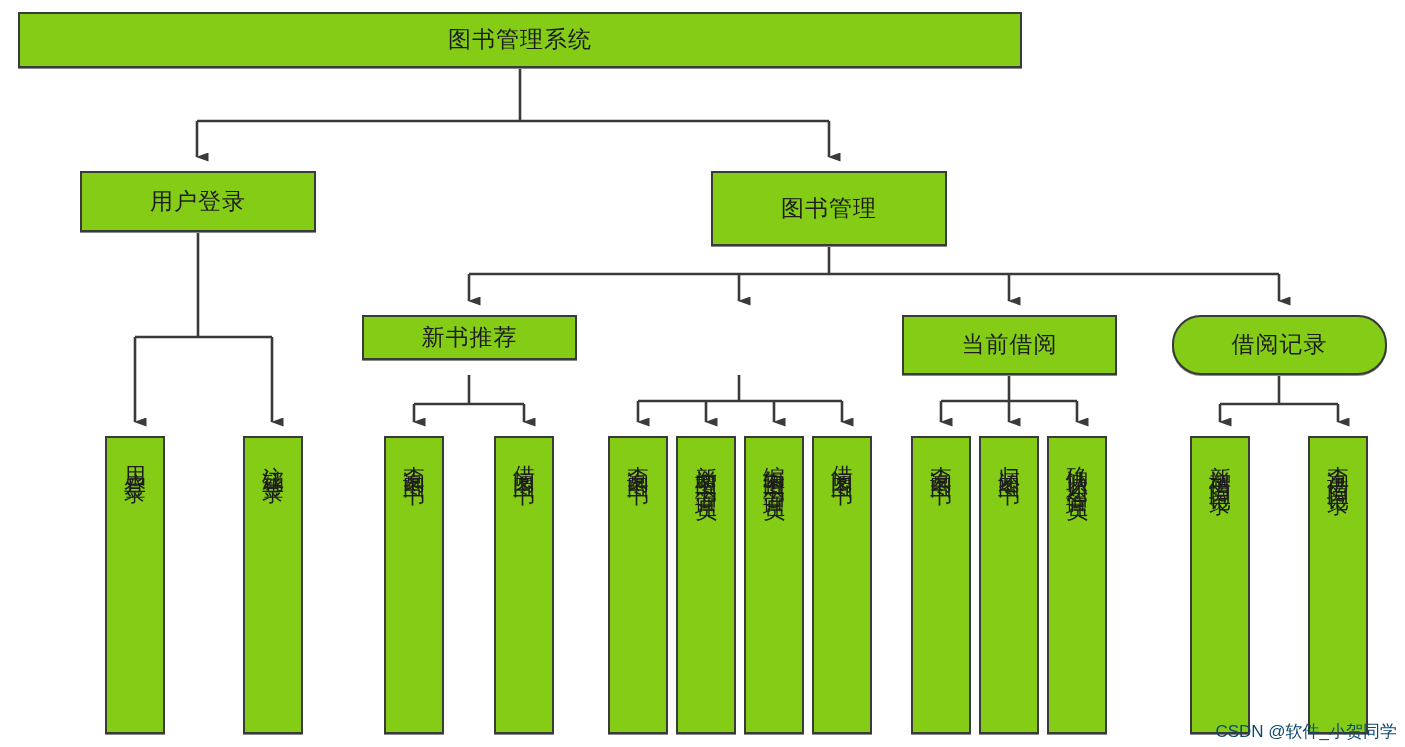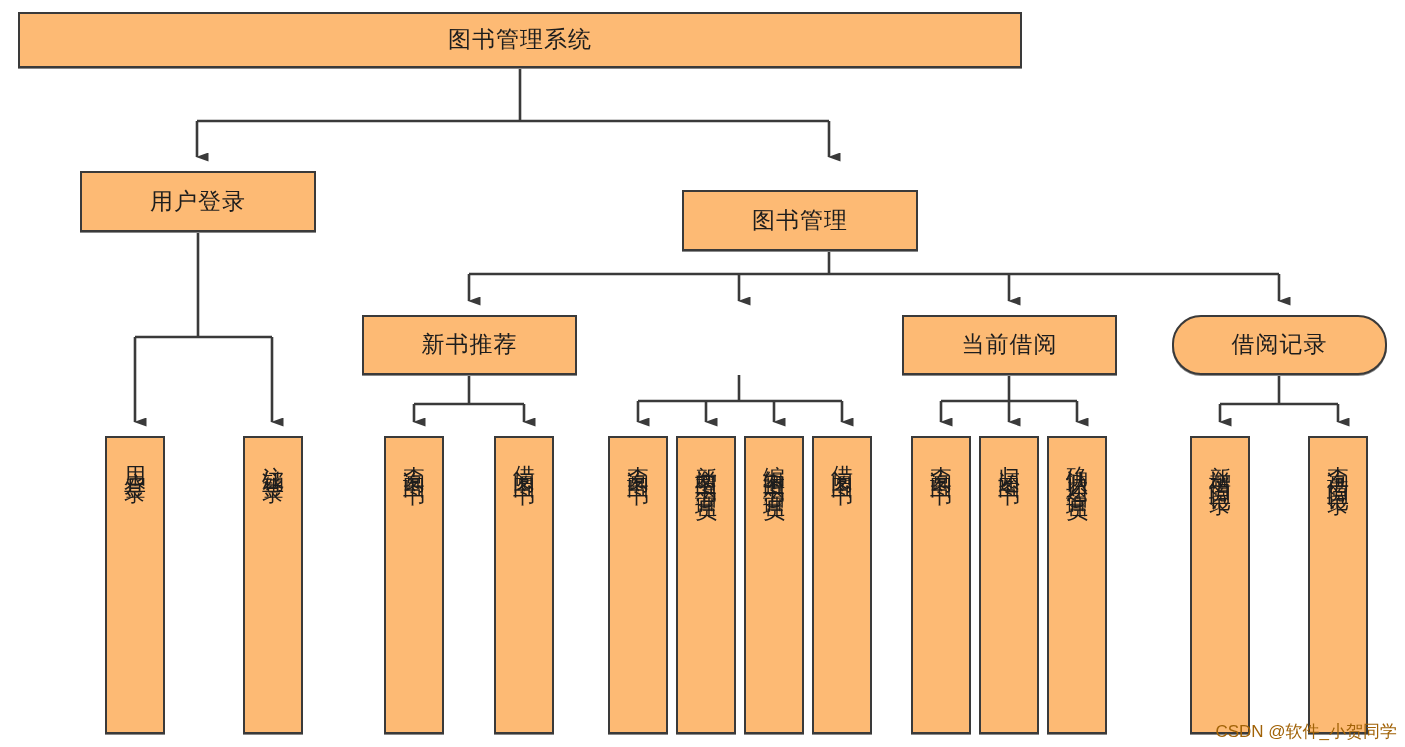--- a/index.html
+++ b/index.html
@@ -20,21 +20,21 @@
   }
   svg.wires {
     position: absolute;
     left: 0; top: 0;
     width: 1405px; height: 747px;
     pointer-events: none;
   }
   .node {
     position: absolute;
     border: 2.5px solid #3a3a3a;
-    background: #fdba74;
+    background: #84cc16;
     display: flex;
     align-items: center;
     justify-content: center;
     color: #1d1d1d;
     box-shadow: 0 1px 0 #8a8a8a;
   }
   .node-label {
     font-size: 23px;
     letter-spacing: 1px;
     white-space: nowrap;
@@ -53,21 +53,21 @@
     line-height: 1.0;
     white-space: normal;
     text-align: left;
   }
   .node.leaf.tall .node-label { letter-spacing: 5px; }
   #watermark {
     position: absolute;
     right: 8px;
     bottom: 4px;
     font-size: 17px;
-    color: #a16207;
+    color: #0c4a6e;
     white-space: nowrap;
     font-family: "Liberation Sans", "DejaVu Sans", sans-serif;
   }
 </style>
 </head>
 <body>
 
 <div id="diagram-root">
 
   <svg class="wires" viewBox="0 0 1405 747" width="1405" height="747">
@@ -120,25 +120,25 @@
     </g>
   </svg>
 
   <div class="node" style="left:18px; top:12px; width:1004px; height:56px;">
     <span class="node-label">图书管理系统</span>
   </div>
 
   <div class="node" style="left:80px; top:171px; width:236px; height:61px;">
     <span class="node-label">用户登录</span>
   </div>
-  <div class="node" style="left:682px; top:171px; width:236px; height:61px;margin-top:19px;">
+  <div class="node" style="left:711px; top:171px; width:236px; height:75px;">
     <span class="node-label">图书管理</span>
   </div>
 
-  <div class="node" style="left:362px; top:315px; width:215px; height:60px;">
+  <div class="node" style="left:362px; top:315px; width:215px; height:45px;">
     <span class="node-label">新书推荐</span>
   </div>
   <div class="node" style="left:902px; top:315px; width:215px; height:60px;">
     <span class="node-label">当前借阅</span>
   </div>
   <div class="node" style="left:1172px; top:315px; width:215px; height:60px;border-radius:29px;">
     <span class="node-label">借阅记录</span>
   </div>
 
   <div class="node leaf" style="left:105px; top:436px; width:60px; height:298px;">

